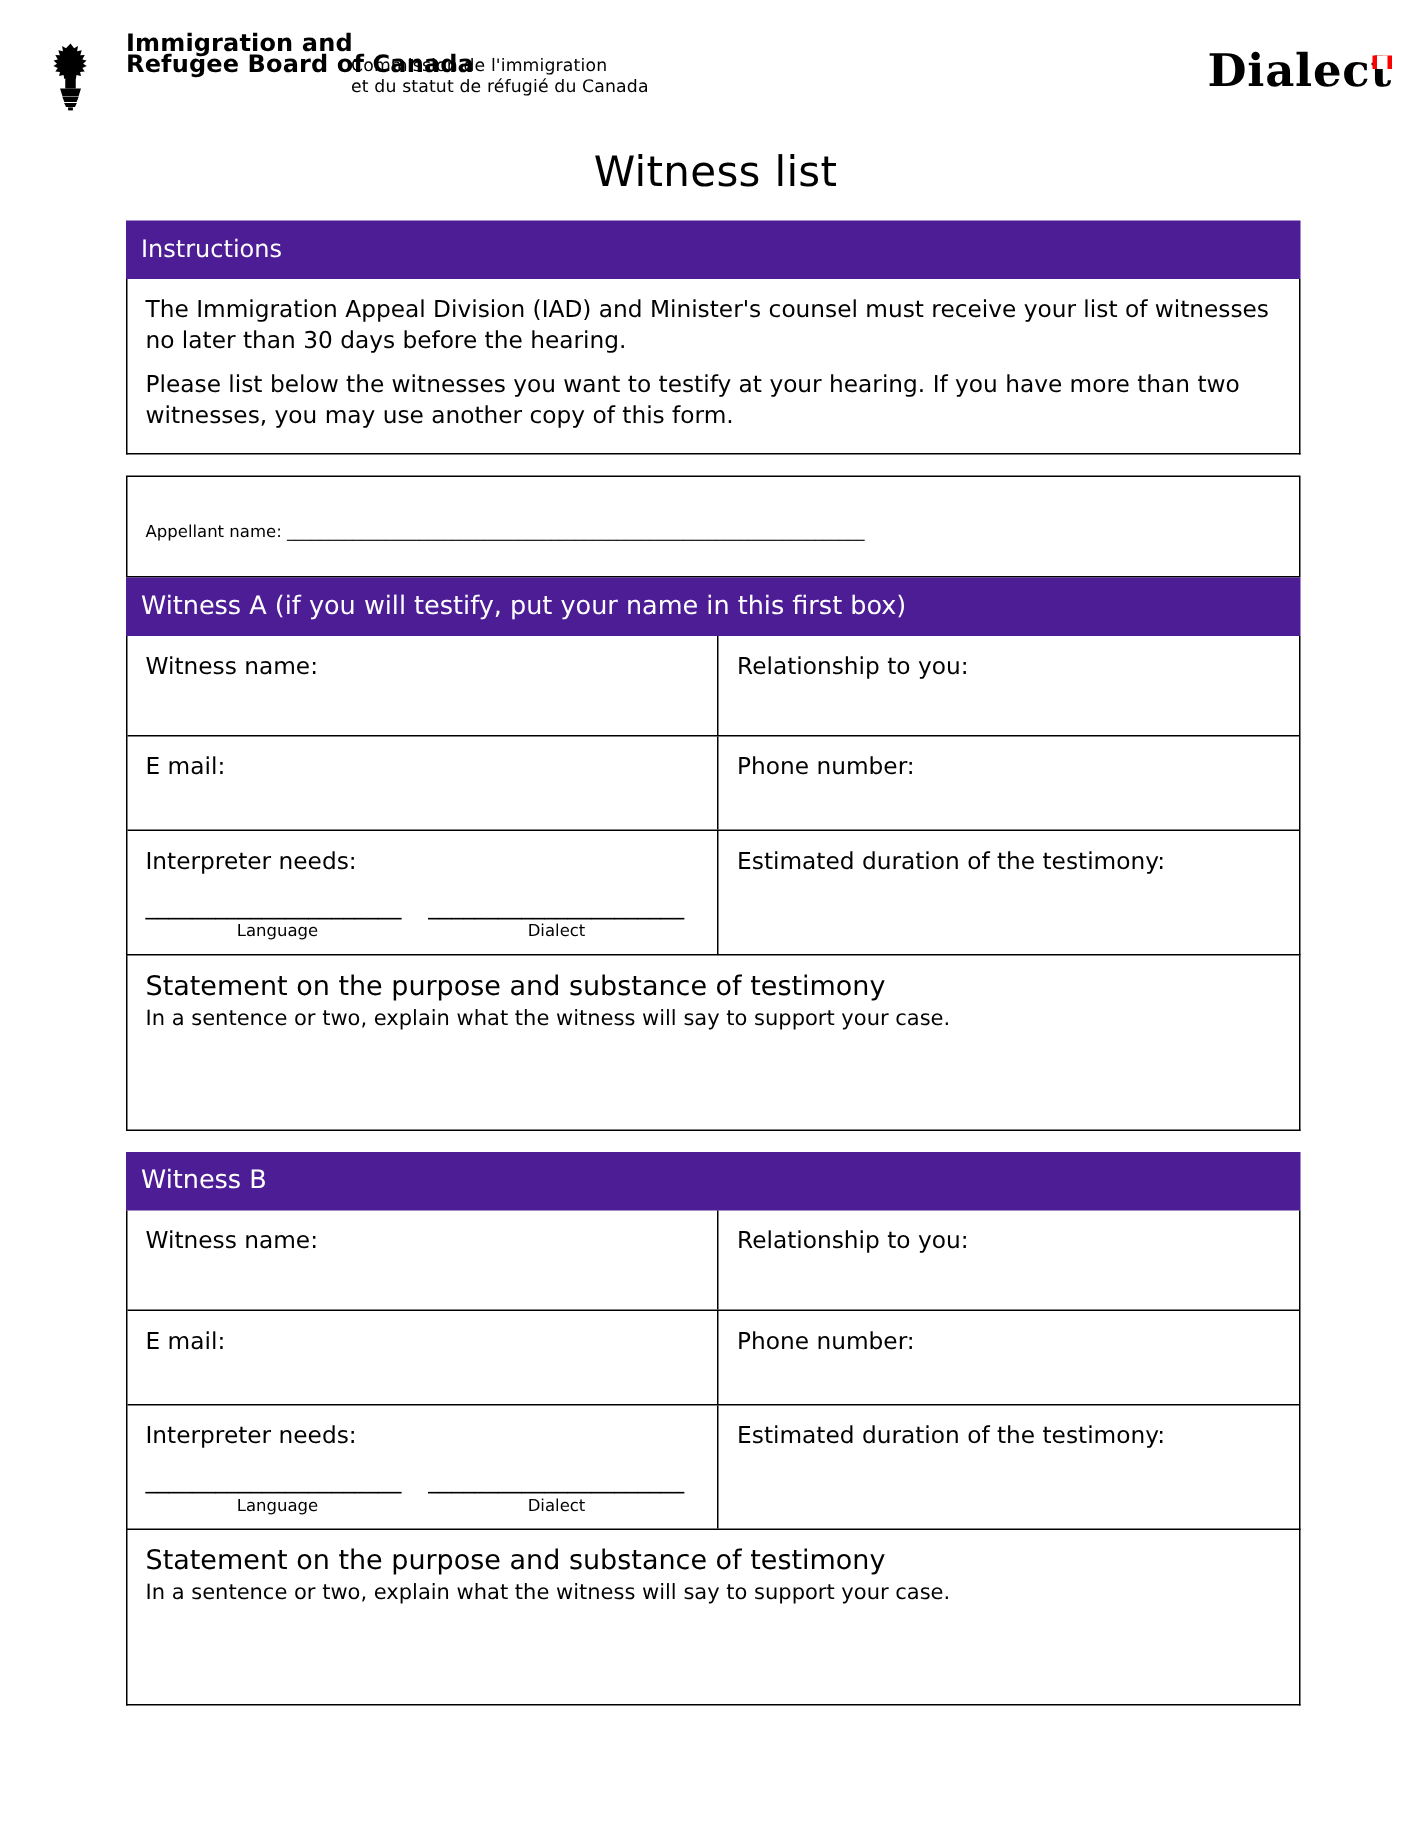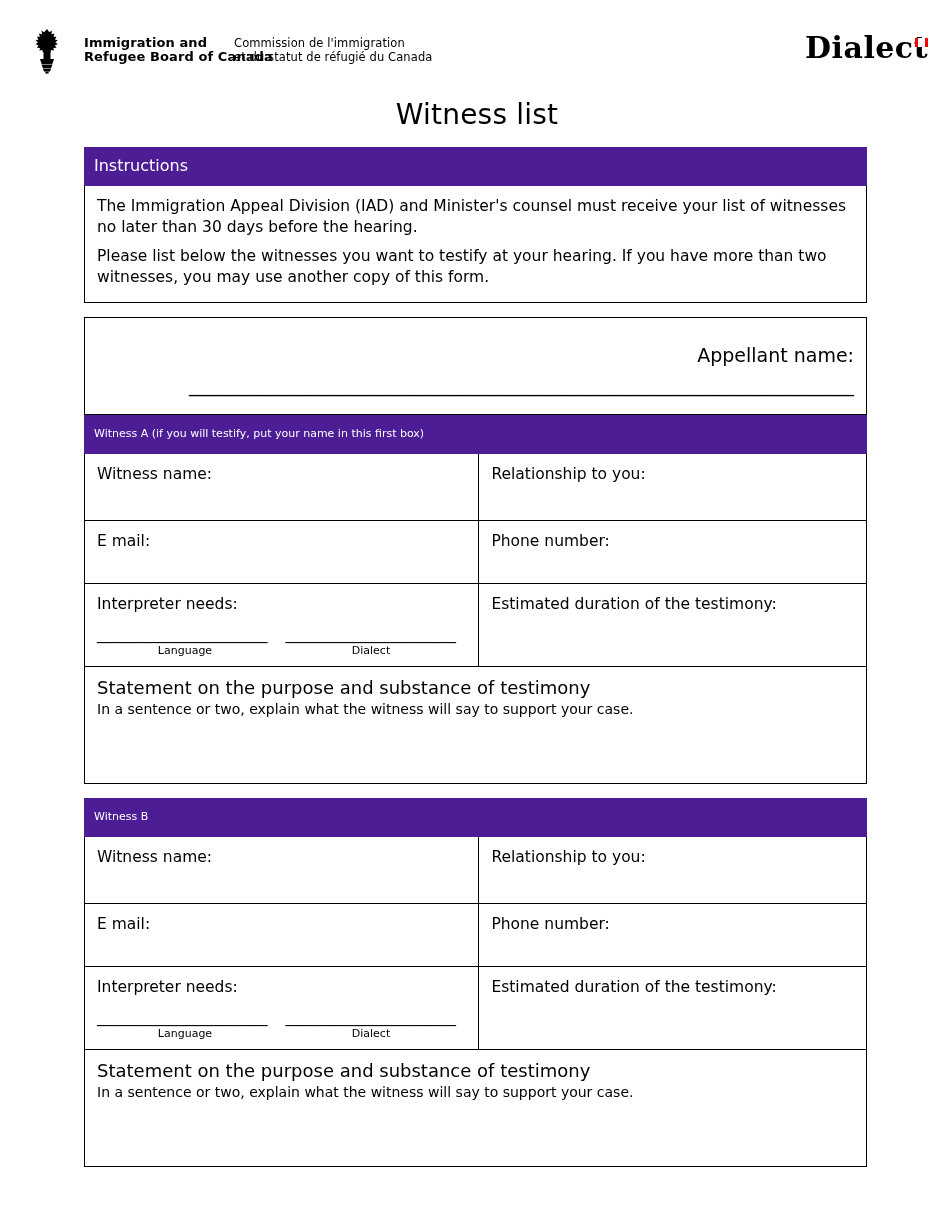--- a/index.html
+++ b/index.html
@@ -32,22 +32,22 @@
   .coat-arms {
     position: absolute;
     left: 8px;
     top: 6px;
     width: 34px;
     height: 46px;
   }
   .dept-en {
     position: absolute;
     left: 62px;
-    top: 14px;
-    font-size: 13px;
+    top: 0;
+    font-size: 16px;
     line-height: 14px;
     font-weight: bold;
     letter-spacing: 0.1px;
   }
   .dept-fr {
     position: absolute;
     left: 212px;
     top: 14px;
     font-size: 11.5px;
     line-height: 14px;
@@ -113,21 +113,21 @@
     box-sizing: border-box;
   }
   .bar {
     background: #4c1d95;
     color: #ffffff;
     font-size: 16px;
     padding: 9px 10px 10px 10px;
     line-height: 20px;
   }
   .bar.small {
-    font-size: 11px;
+    font-size: 17px;
   }
   .box {
     border: 1px solid #000000;
     border-top: none;
     box-sizing: border-box;
   }
   .box.topline {
     border-top: 1px solid #000000;
   }
   .pad {
@@ -135,23 +135,22 @@
   }
   .instr-p {
     font-size: 15.5px;
     line-height: 21px;
     margin: 0 0 8px 0;
   }
   .instr-p:last-child { margin-bottom: 0; }
 
   .ident {
     padding: 22px 12px 14px 12px;
-    font-size: 19px;
+    font-size: 11px;
     line-height: 30px;
-    text-align: right;
   }
   .ident .row2 {
     margin-top: 20px;
     white-space: nowrap;
   }
   .ident .gap { display: inline-block; width: 22px; }
   .dash { letter-spacing: 0px; }
 
   
   .grid-row {

